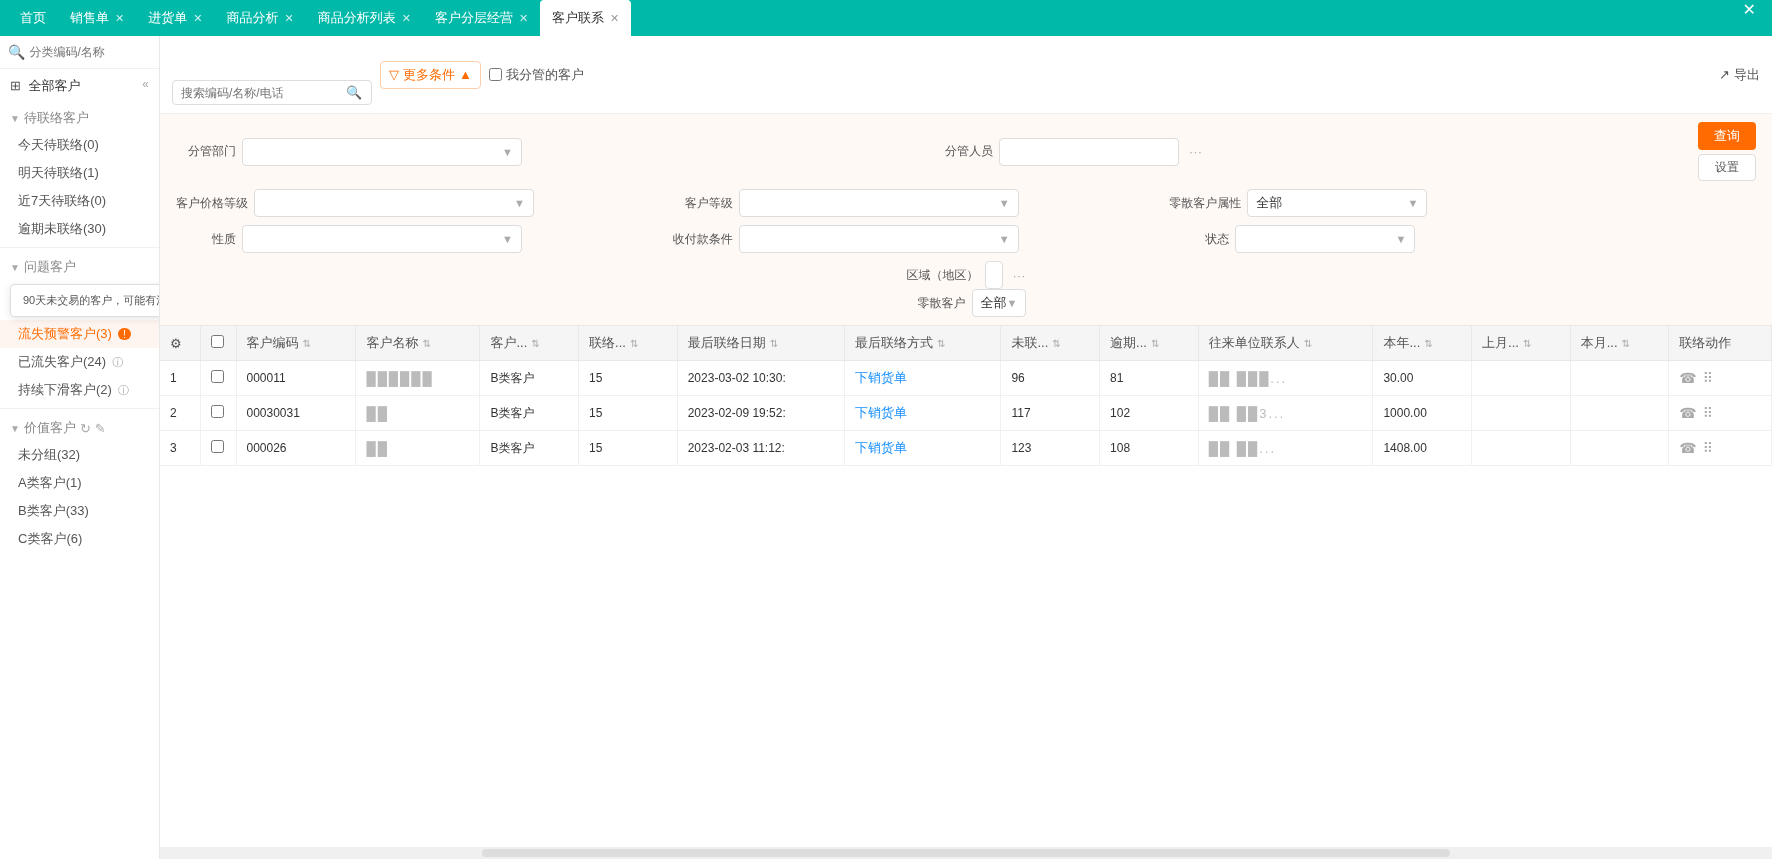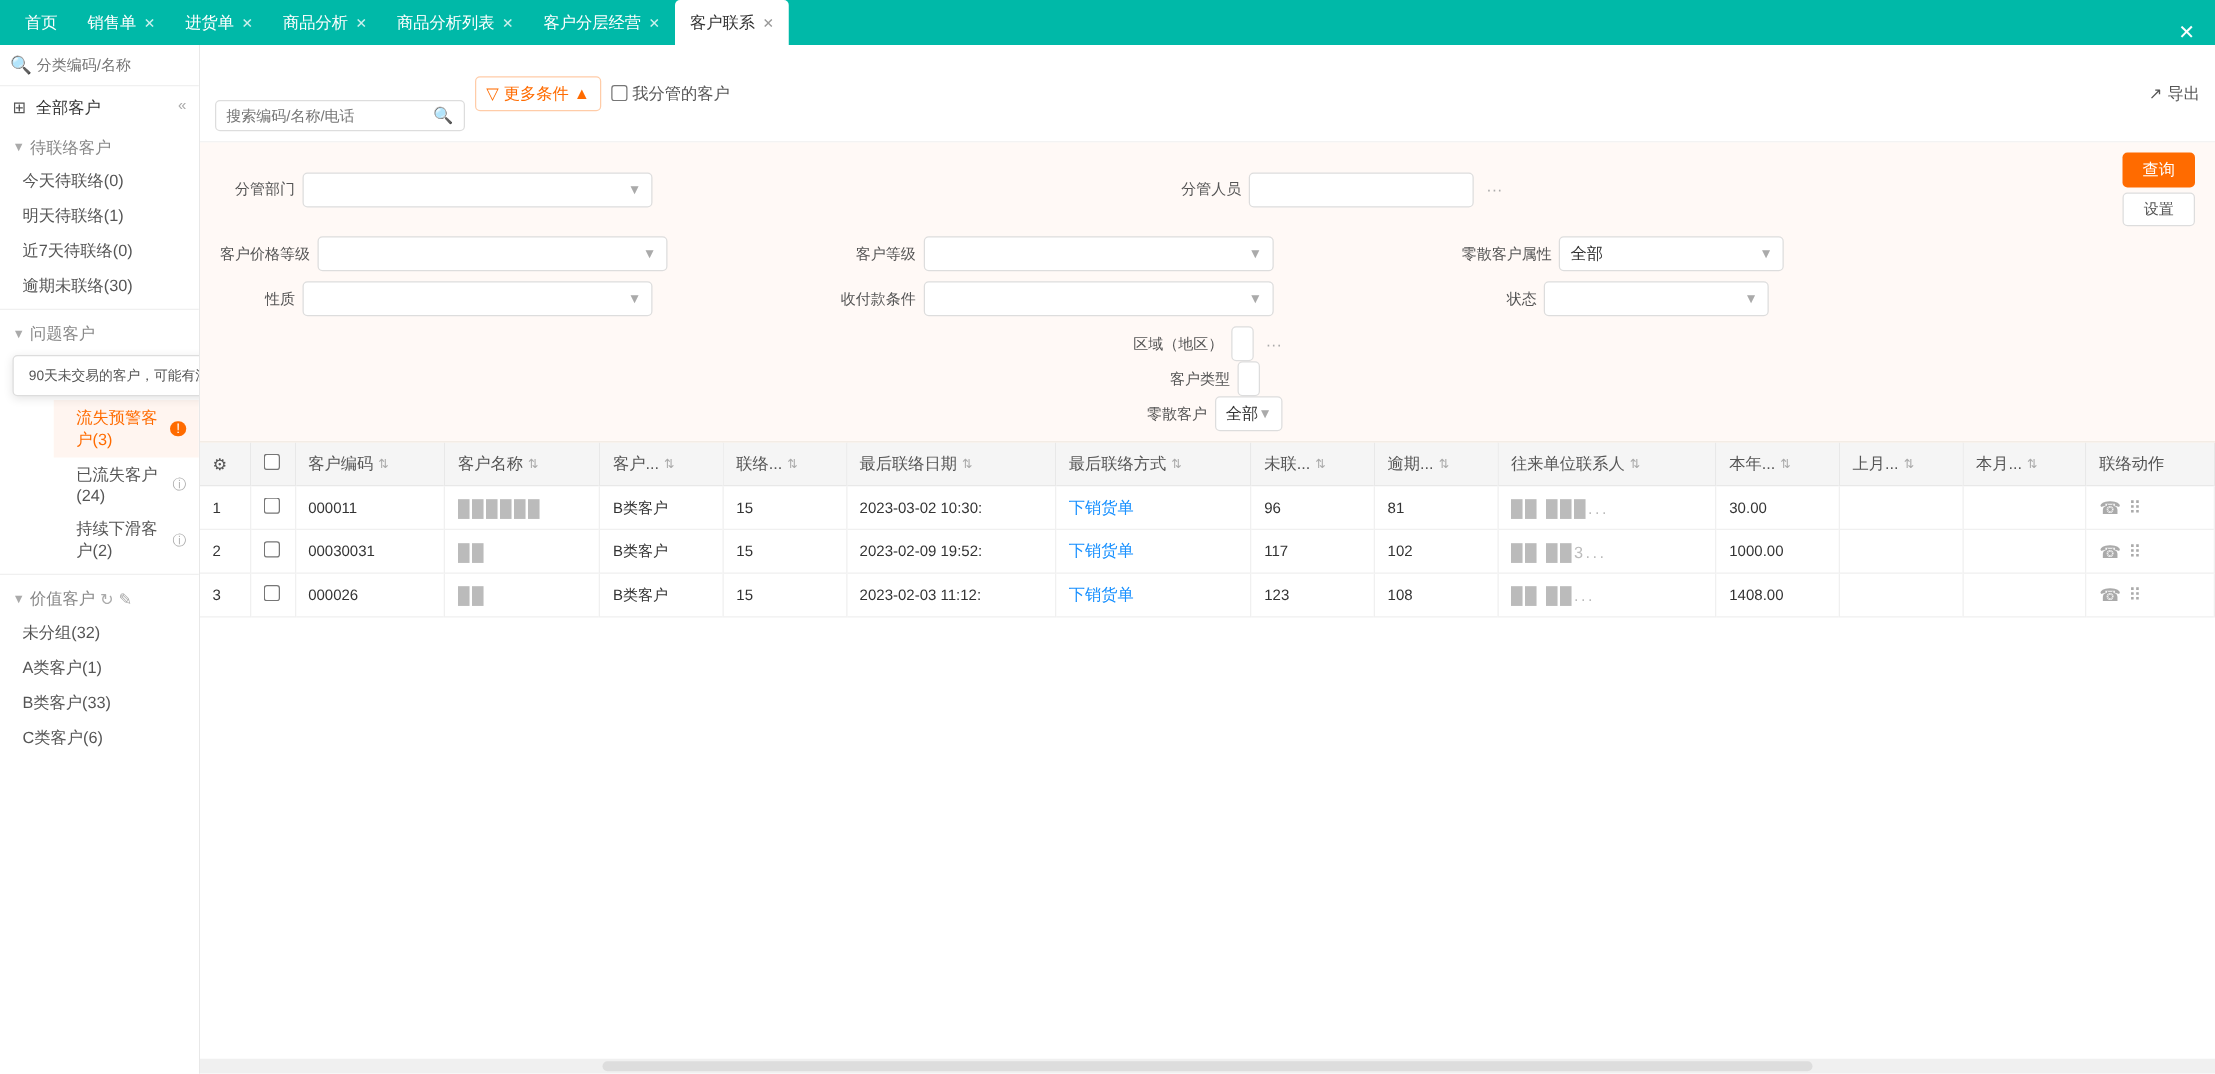--- a/index.html
+++ b/index.html
@@ -1,21 +1,21 @@
 <!DOCTYPE html>
 <html><head>
   <meta charset="utf-8">
   <style>
     * { box-sizing: border-box; margin: 0; padding: 0; font-family: 'Microsoft YaHei', Arial, sans-serif; font-size: 13px; }
     body { background: #f5f5f5; overflow: hidden; }
 
     
     .tab-bar {
       display: flex;
-      align-items: flex-end;
+      align-items: flex-start;
       background: #00b9a8;
       height: 36px;
       padding: 0 8px;
     }
     .tab-item {
       display: flex;
       align-items: center;
       padding: 0 12px;
       height: 36px;
       color: #fff;
@@ -480,21 +480,21 @@
 
     <div class="sidebar-divider"></div>
 
     <div style="position: relative;">
       <div class="sidebar-group-title">
         <span class="arrow">▼</span>
         <span>问题客户</span>
       </div>
       <div class="tooltip-box" style="top: 32px; left: 10px; font-size: 11px;">90天未交易的客户，可能有流失风险。</div>
     </div>
-    <div style="margin-top: 40px; margin-left: 43px;">
+    <div style="margin-top: 40px;">
       <div class="sidebar-item active">
         <span>流失预警客户(3)</span>
         <span class="badge">!</span>
       </div>
       <div class="sidebar-item">
         <span>已流失客户(24)</span>
         <span class="info-icon">ⓘ</span>
       </div>
       <div class="sidebar-item">
         <span>持续下滑客户(2)</span>
@@ -625,27 +625,20 @@
 
       <div class="filter-row" style="margin-bottom: 0; flex-direction: column;">
         <div class="filter-field">
           <span class="filter-label">区域（地区）</span>
           <div class="filter-select" style="max-width: 250px;">
             <span></span>
           </div>
           <span class="filter-more-dots">···</span>
         </div>
         <div class="filter-field">
-          <span class="filter-label">客户类型</span>
-          <div class="filter-select" style="max-width: 280px;">
-            <span></span>
-            <span class="down-arrow"></span>
-          </div>
-        </div>
-        <div class="filter-field">
           <span class="filter-label">零散客户</span>
           <div class="filter-select" style="max-width: 180px;">
             <span>全部</span>
             <span class="down-arrow">▼</span>
           </div>
         </div>
         <div style="width: 90px;"></div>
       </div>
     </div>
 

